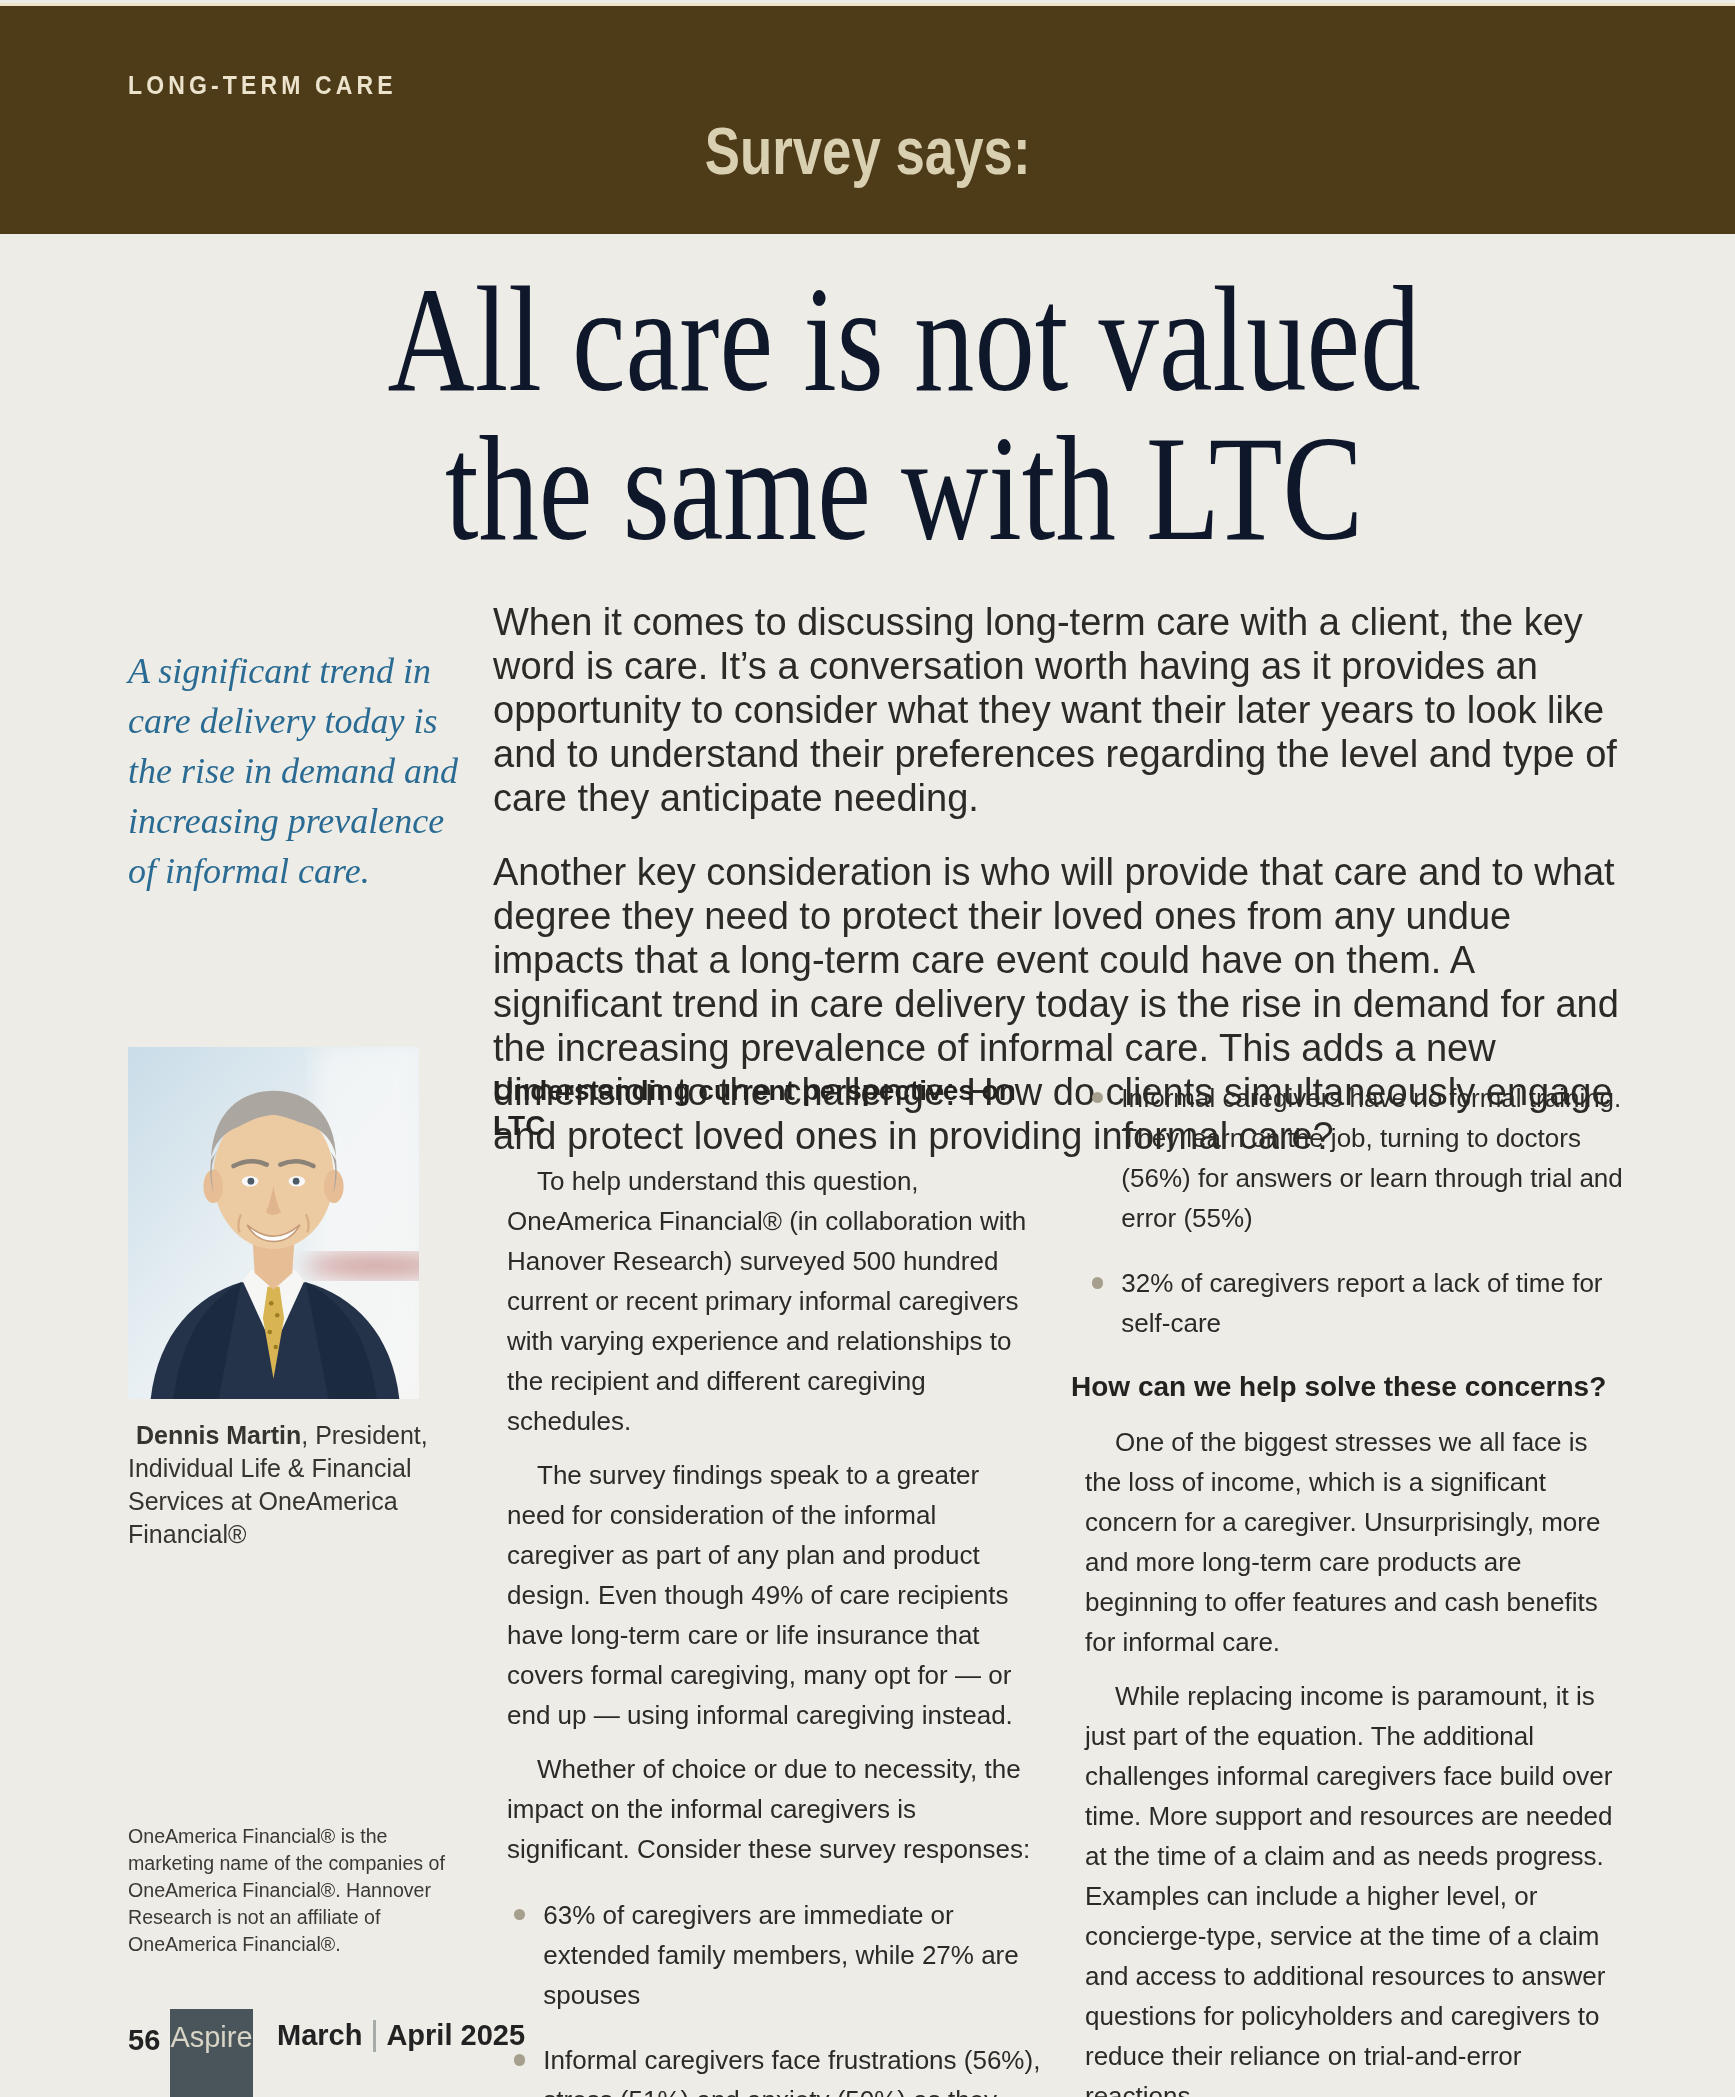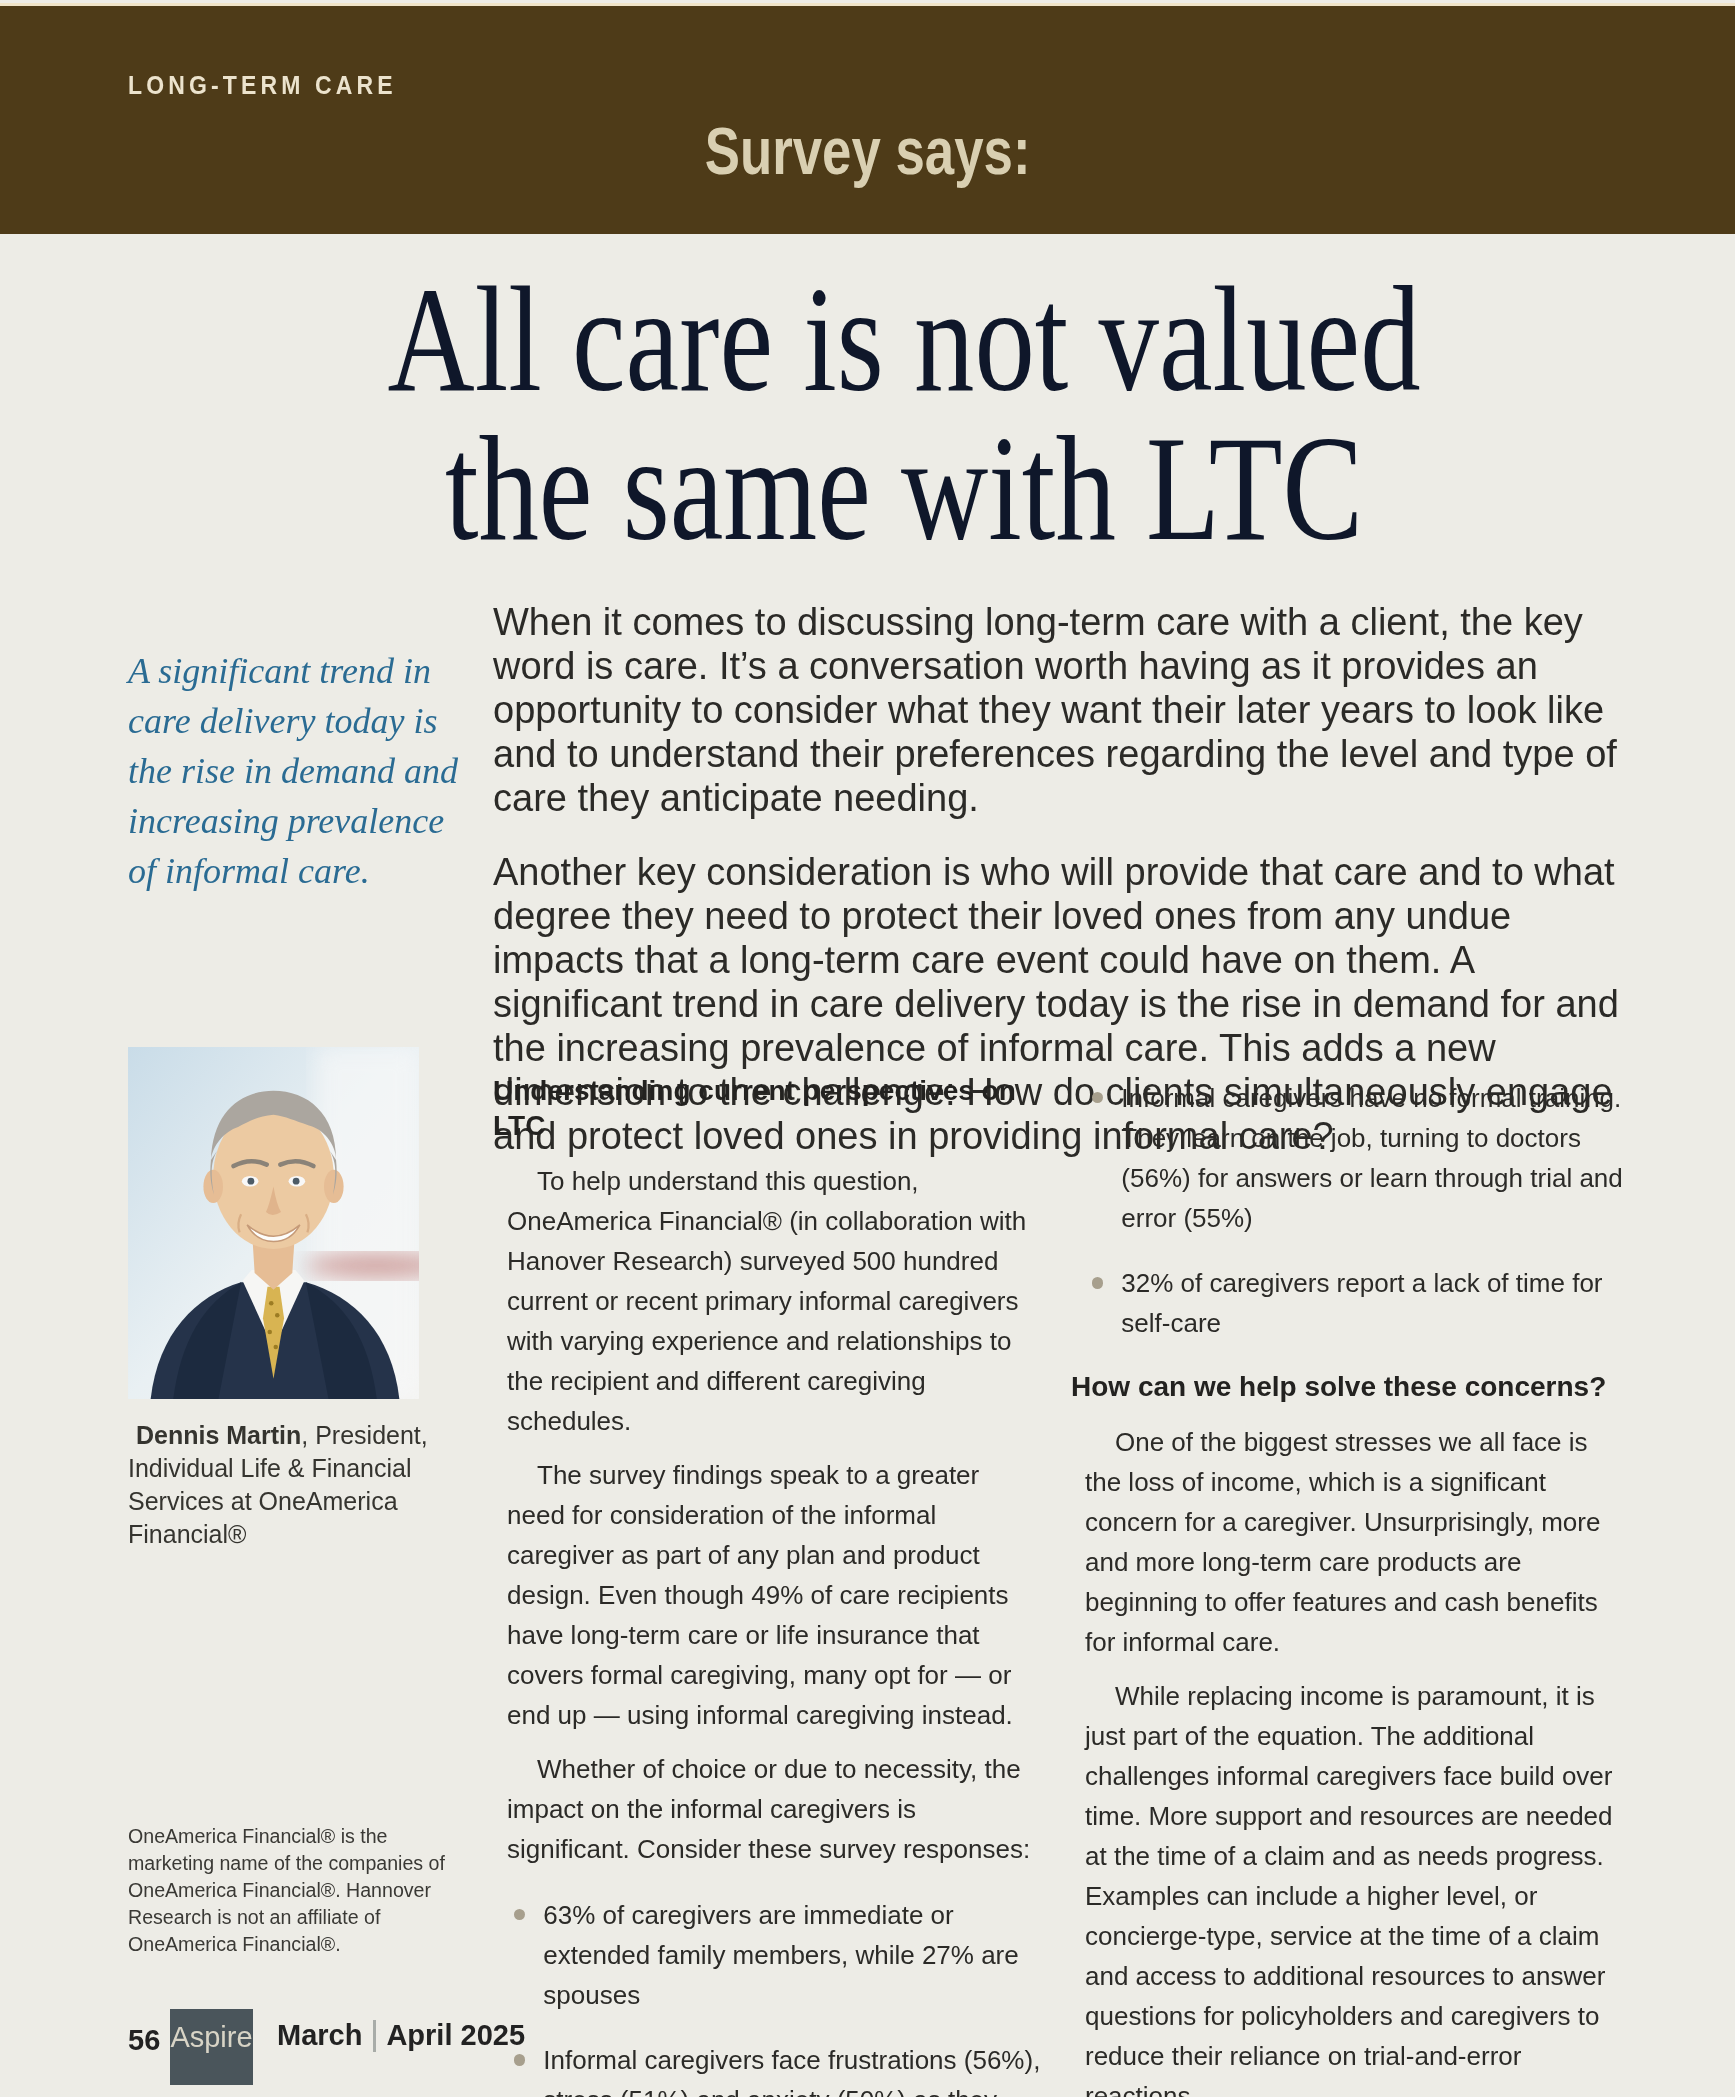--- a/index.html
+++ b/index.html
@@ -71,21 +71,21 @@
     background:#a79f8d;margin:14.3px 18px 0 21px;
   }
   .col-right ul{margin-top:4.5px;}
   .col-right h2{margin-top:18px;}
   
   .pageno{
     position:absolute;left:128px;top:2024px;
     font-size:29px;font-weight:700;color:#222;
   }
   .magbox{
-    position:absolute;left:170px;top:2009px;width:83px;height:76px;
+    position:absolute;left:170px;top:2009px;width:83px;height:88px;
     background:#4a555b;color:#d8d4c6;text-align:center;
     font-size:29px;box-sizing:border-box;padding-top:12px;
   }
   .issue-date{
     position:absolute;left:277px;top:2019px;display:flex;align-items:center;
     font-size:29px;font-weight:700;color:#222;
   }
   .issue-date .bar{width:3px;height:32px;background:#a8aca8;margin:0 10.5px;}
 </style>
 </head>

